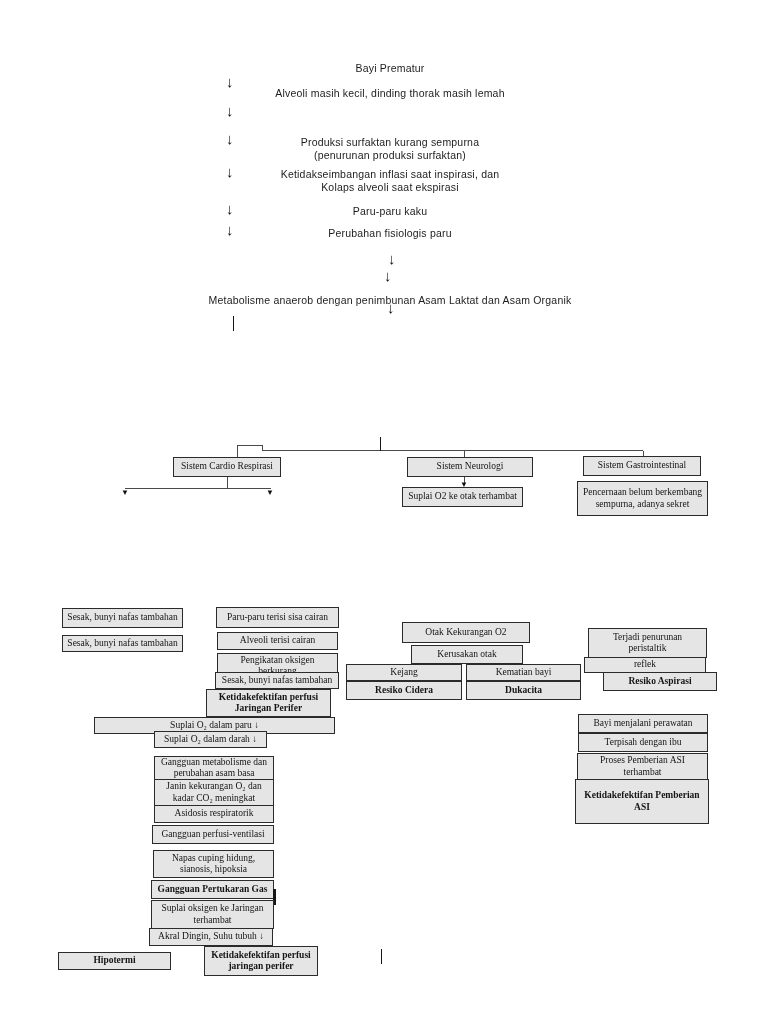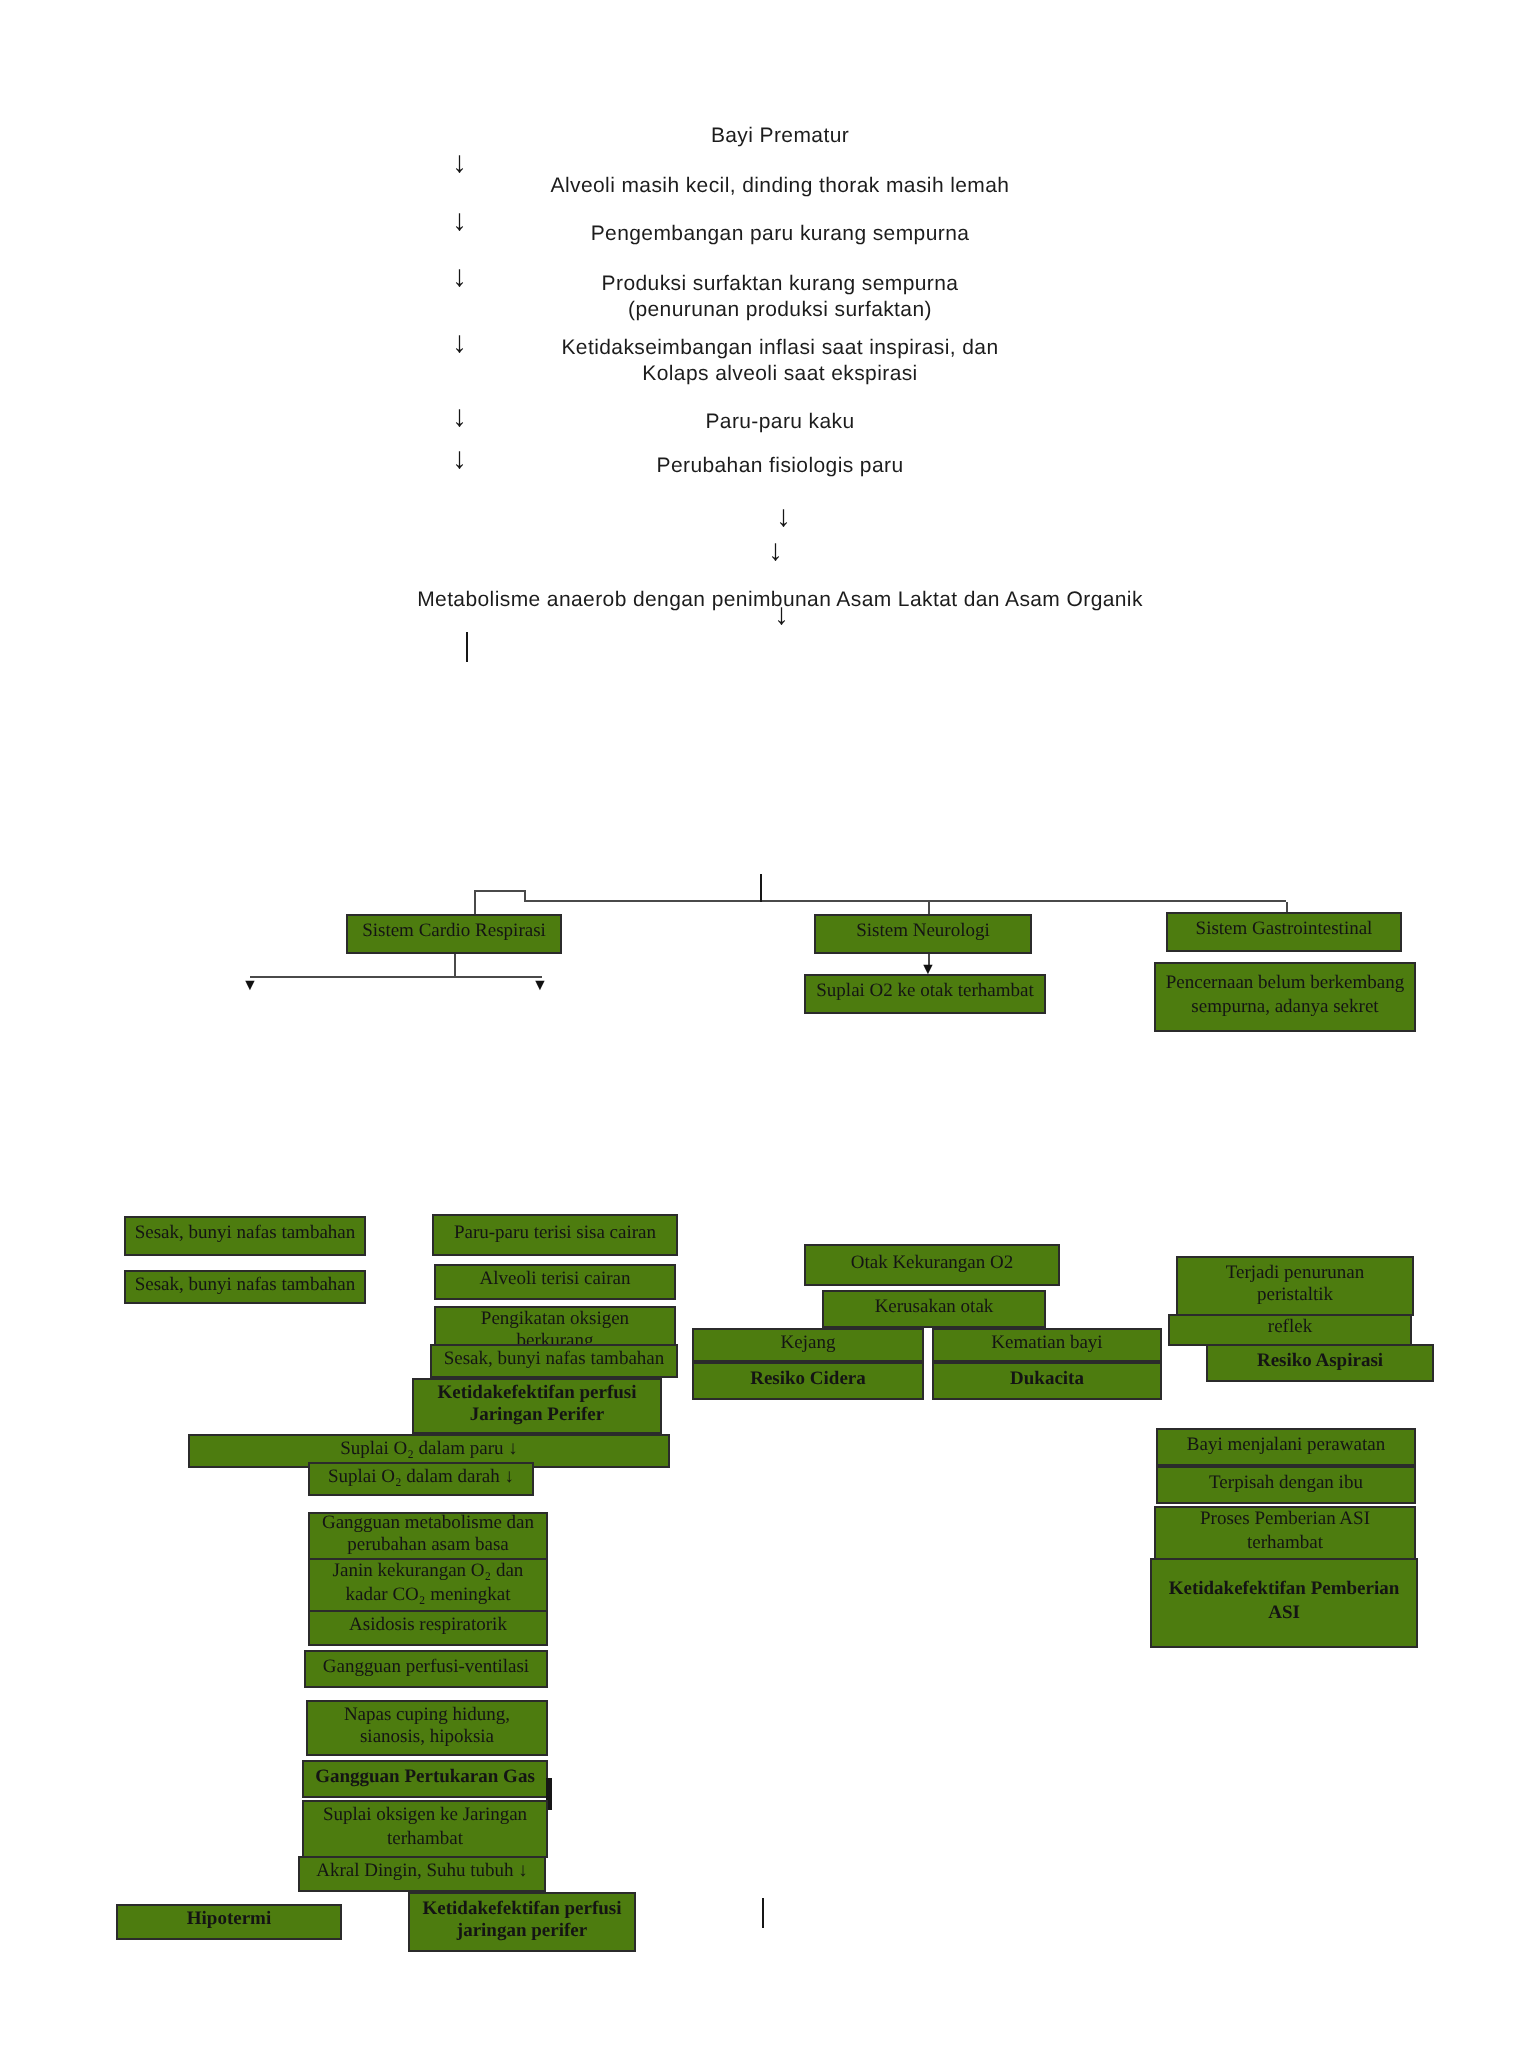--- a/index.html
+++ b/index.html
@@ -5,34 +5,33 @@
   html,body{margin:0;padding:0;background:#ffffff;}
   .page{position:relative;width:768px;height:1024px;background:#ffffff;overflow:hidden;
         font-family:"Liberation Sans",sans-serif;}
   .fc{position:absolute;left:84px;width:612px;text-align:center;font-size:10.5px;
       color:#1c1c1c;white-space:pre-line;line-height:1.25;letter-spacing:.2px;}
   .it{font-style:italic;}
   .arr{position:absolute;font-size:15px;color:#161616;line-height:1;}
   .tri{position:absolute;font-size:8px;color:#111;line-height:1;}
   .ln{position:absolute;background:#4a4a4a;}
   .tick{position:absolute;background:#161616;}
-  .bx{position:absolute;box-sizing:border-box;border:1.5px solid #2b2b2b;background:#4d7c0f;
+  .bx{position:absolute;box-sizing:border-box;border:1.5px solid #2b2b2b;background:#e5e5e5;
       font-family:"Liberation Serif",serif;font-size:9.5px;color:#141414;text-align:center;
       white-space:pre-line;line-height:1.18;display:flex;align-items:center;justify-content:center;
       padding:1px 2px;}
   .bold{font-weight:700;}
 </style>
 </head>
 <body>
 
 <div class="page">
 
   <div class="fc" style="top:62px;">Bayi Prematur</div>
   <div class="fc" style="top:87px;">Alveoli masih kecil, dinding thorak masih lemah</div>
-  <div class="fc" style="top:111px;">Pengembangan paru kurang sempurna</div>
   <div class="fc" style="top:136px;">Produksi surfaktan kurang sempurna
 (penurunan produksi surfaktan)</div>
   <div class="fc" style="top:168px;">Ketidakseimbangan inflasi saat inspirasi, dan
 Kolaps alveoli saat ekspirasi</div>
   <div class="fc" style="top:205px;">Paru-paru kaku</div>
   <div class="fc" style="top:227px;">Perubahan fisiologis paru</div>
   <div class="fc" style="top:294px;">Metabolisme anaerob dengan penimbunan Asam Laktat dan Asam Organik</div>
 
   <div class="arr" style="left:226px;top:74px;">↓</div>
   <div class="arr" style="left:226px;top:103px;">↓</div>
@@ -48,21 +47,21 @@
 
   <div class="ln" style="left:237px;top:445px;width:26px;height:1.3px;"></div>
   <div class="ln" style="left:237px;top:445px;width:1.3px;height:13px;"></div>
   <div class="ln" style="left:262px;top:445px;width:1.3px;height:6px;"></div>
   <div class="ln" style="left:262px;top:450px;width:381px;height:1.3px;"></div>
   <div class="tick" style="left:380px;top:437px;width:1.3px;height:14px;"></div>
   <div class="ln" style="left:464px;top:451px;width:1.3px;height:7px;"></div>
   <div class="ln" style="left:643px;top:451px;width:1.3px;height:6px;"></div>
 
   <div class="bx" style="left:173px;top:457px;width:108px;height:20px;">Sistem Cardio Respirasi</div>
-  <div class="bx" style="left:407px;top:457px;width:109px;height:20px;">Sistem Neurologi</div>
+  <div class="bx" style="left:407px;top:457px;width:126px;height:20px;">Sistem Neurologi</div>
   <div class="bx" style="left:583px;top:456px;width:118px;height:20px;">Sistem Gastrointestinal</div>
 
   <div class="ln" style="left:227px;top:477px;width:1.3px;height:12px;"></div>
   <div class="ln" style="left:125px;top:488px;width:146px;height:1.3px;"></div>
   <div class="tri" style="left:121px;top:489px;">▼</div>
   <div class="tri" style="left:266px;top:489px;">▼</div>
 
   <div class="ln" style="left:464px;top:477px;width:1.3px;height:8px;"></div>
   <div class="tri" style="left:460px;top:481px;">▼</div>
   <div class="bx" style="left:402px;top:487px;width:121px;height:20px;">Suplai O2 ke otak terhambat</div>

